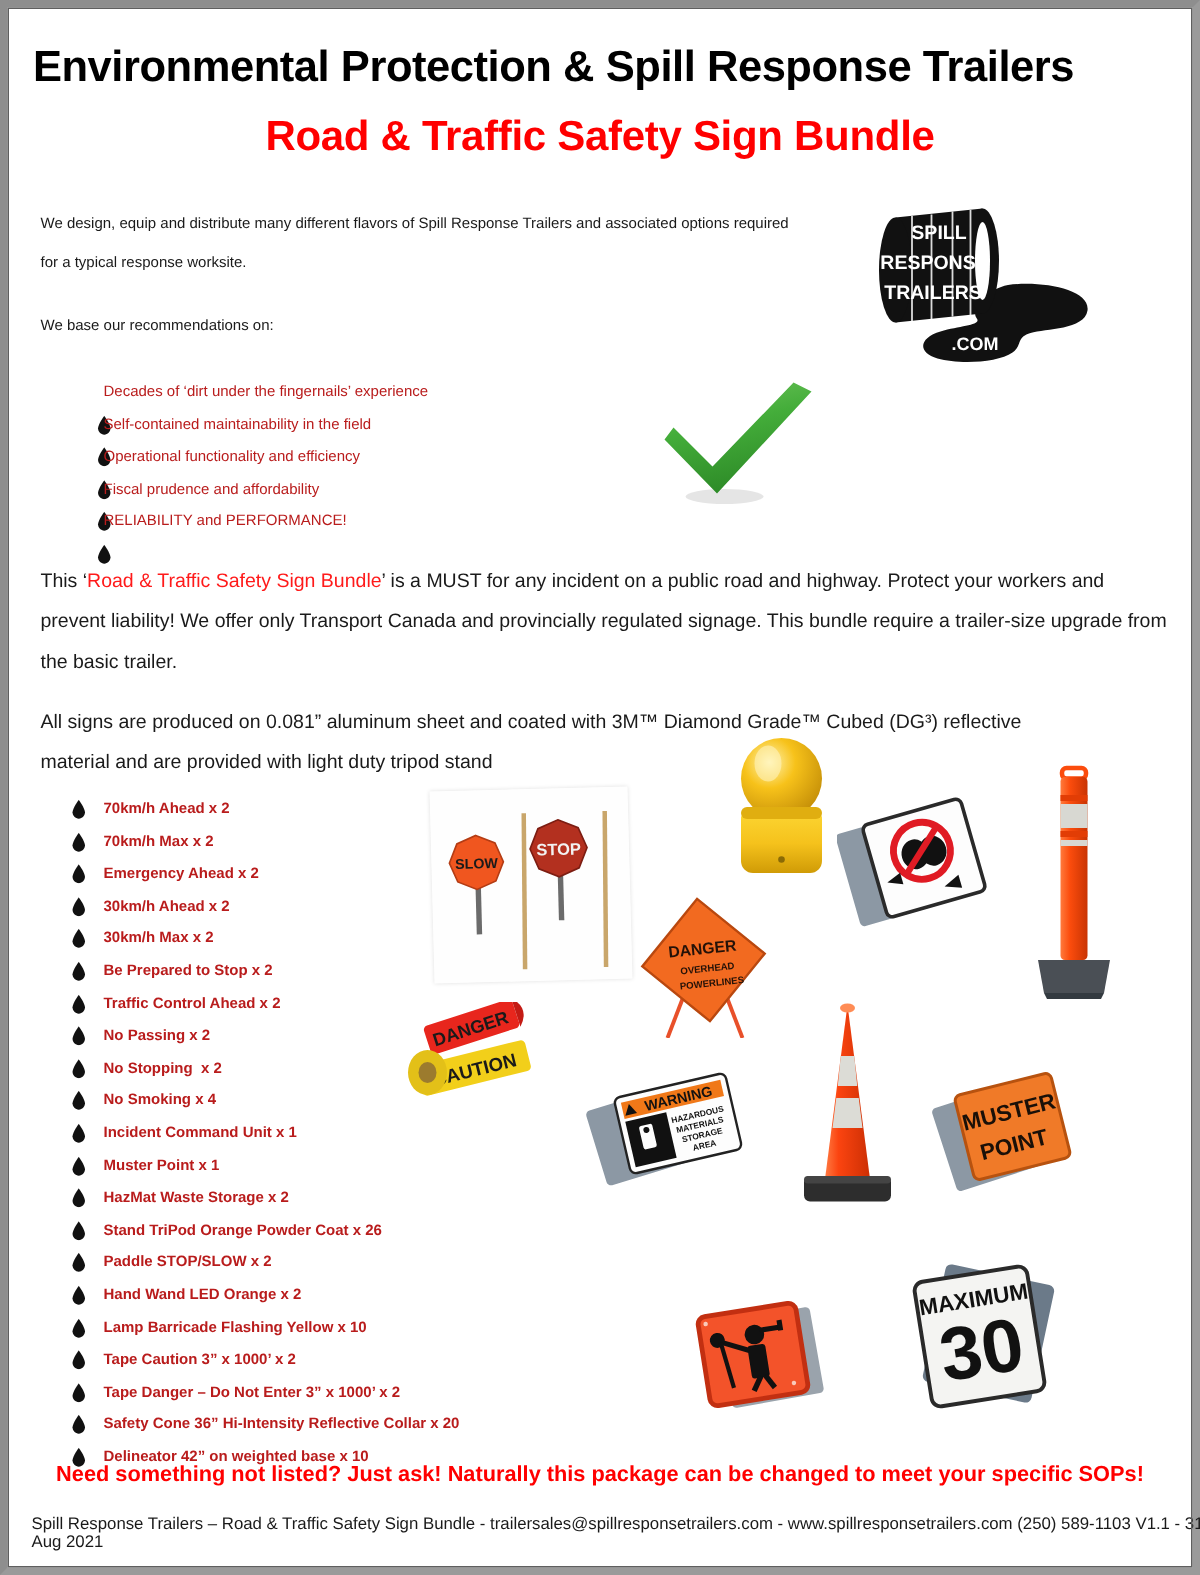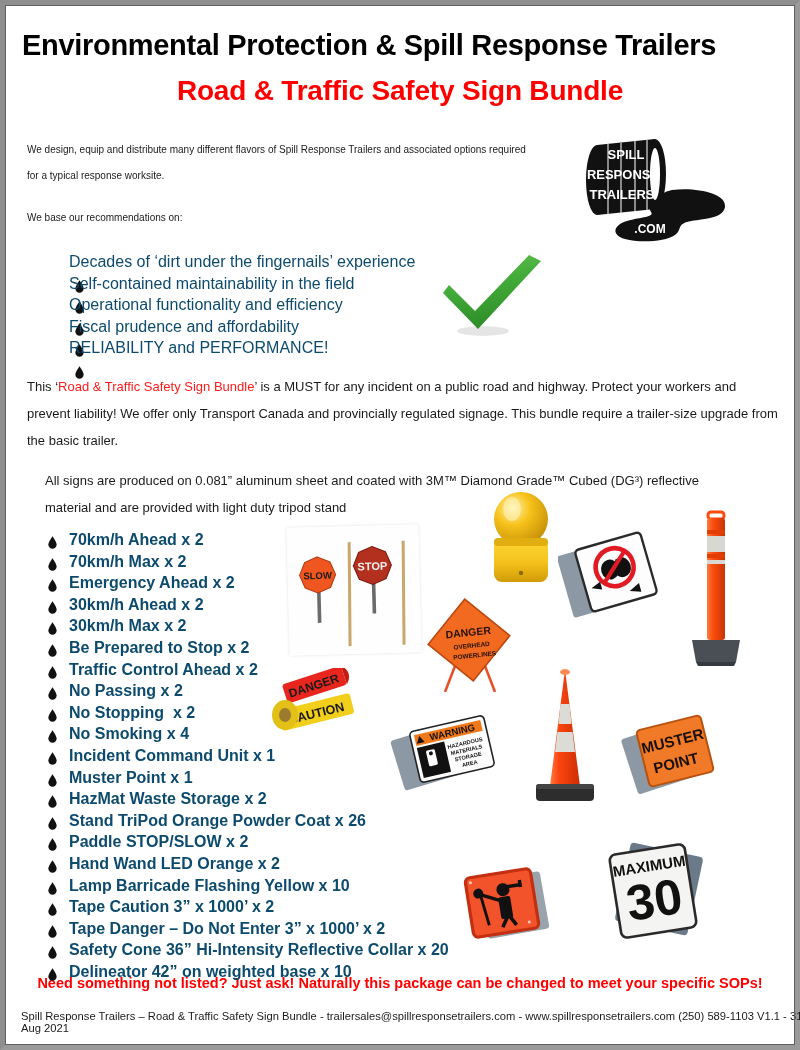--- a/index.html
+++ b/index.html
@@ -72,23 +72,23 @@
 
   
   ul.droplist {
     list-style: none;
     margin: 0;
     padding: 0;
   }
   ul.droplist li {
     position: relative;
     padding-left: 24px;
-    font-size: 16px;
+    font-size: 10px;
     line-height: 21.6px;
-    color: #0c4a6e;
+    color: #b91c1c;
     white-space: pre;
   }
   ul.droplist li .drop {
     position: absolute;
     left: 3px;
     top: 4px;
     width: 9px;
     height: 13px;
     color: #111;
   }
@@ -102,21 +102,21 @@
 
   
   .body-para {
     position: absolute;
     left: 22px;
     font-size: 13px;
     line-height: 27px;
     color: #1a1a1a;
   }
   .para-must { top: 368px; width: 755px; }
-  .para-signs { top: 462px; width: 690px; margin-left: 18px; }
+  .para-signs { top: 462px; width: 690px; }
   .red-inline { color: #ff1a1a; }
 
   
   .products {
     position: absolute;
     left: 40px;
     top: 524px;
     width: 430px;
     z-index: 4;
   }

